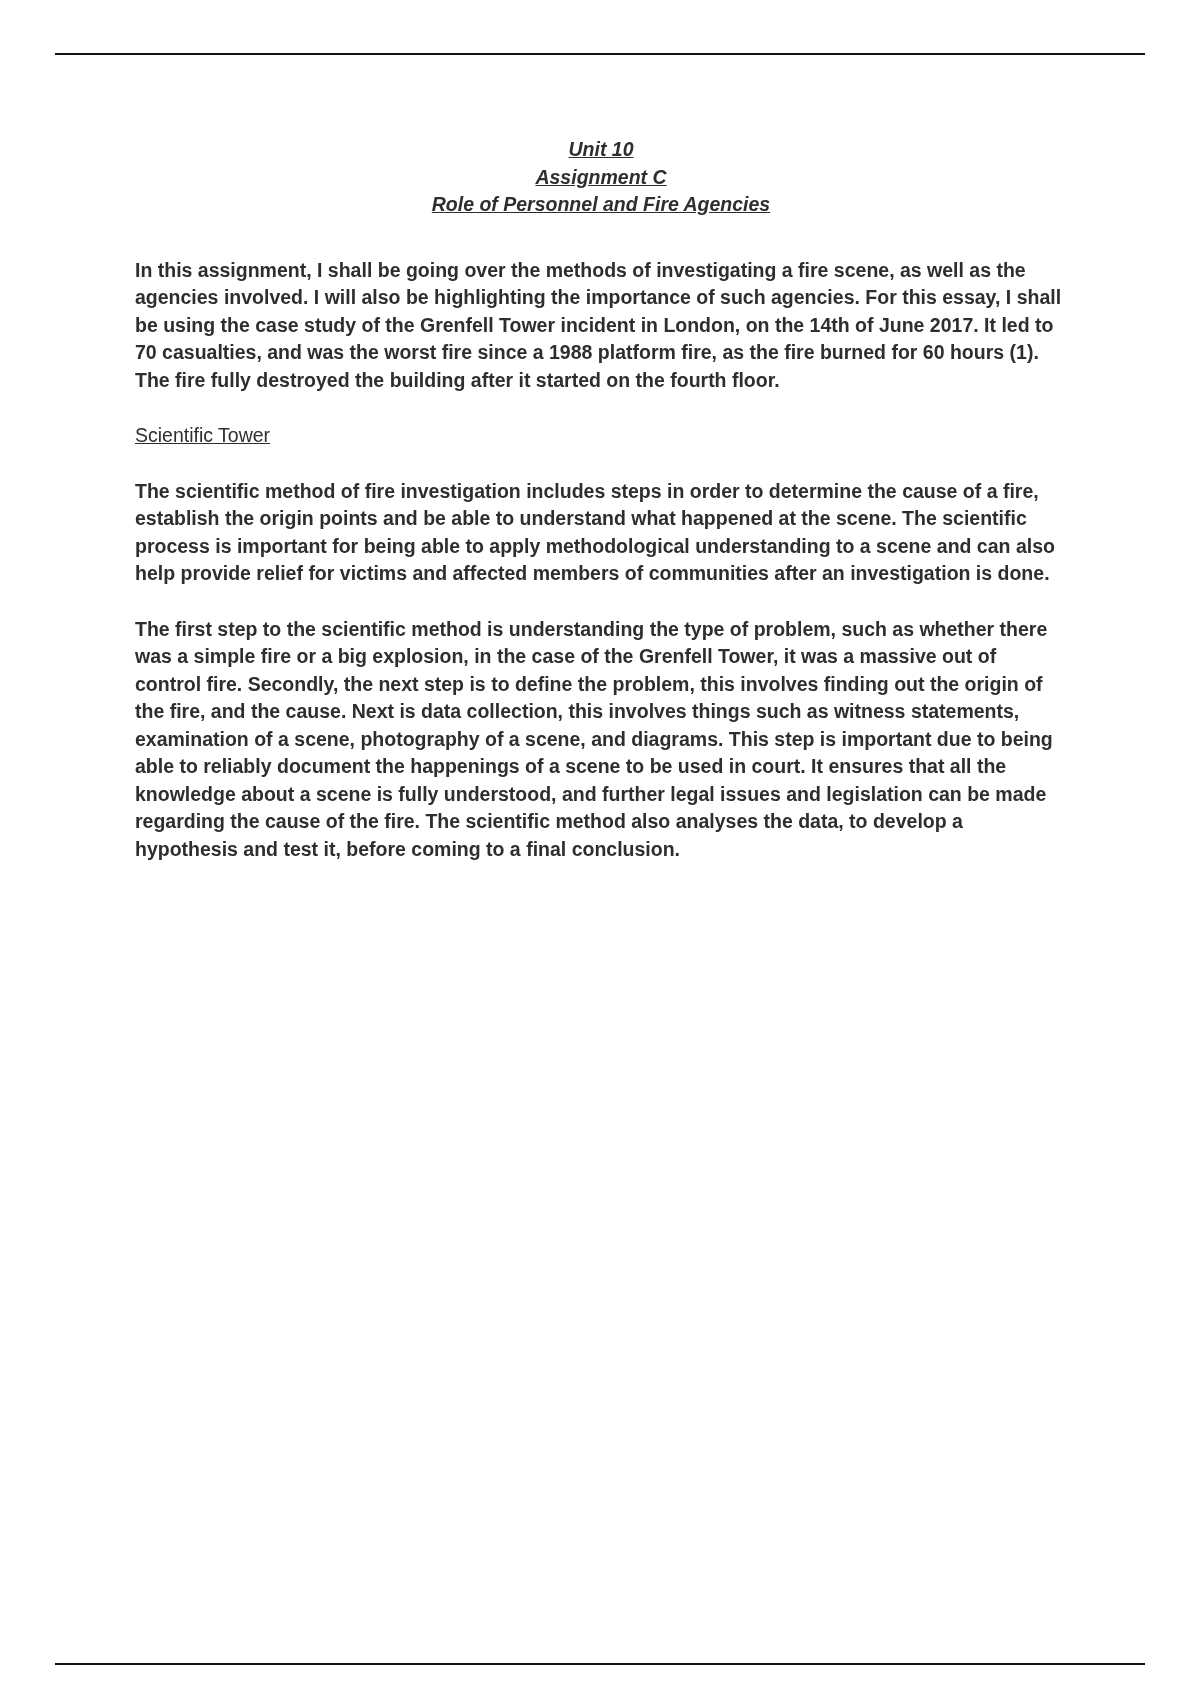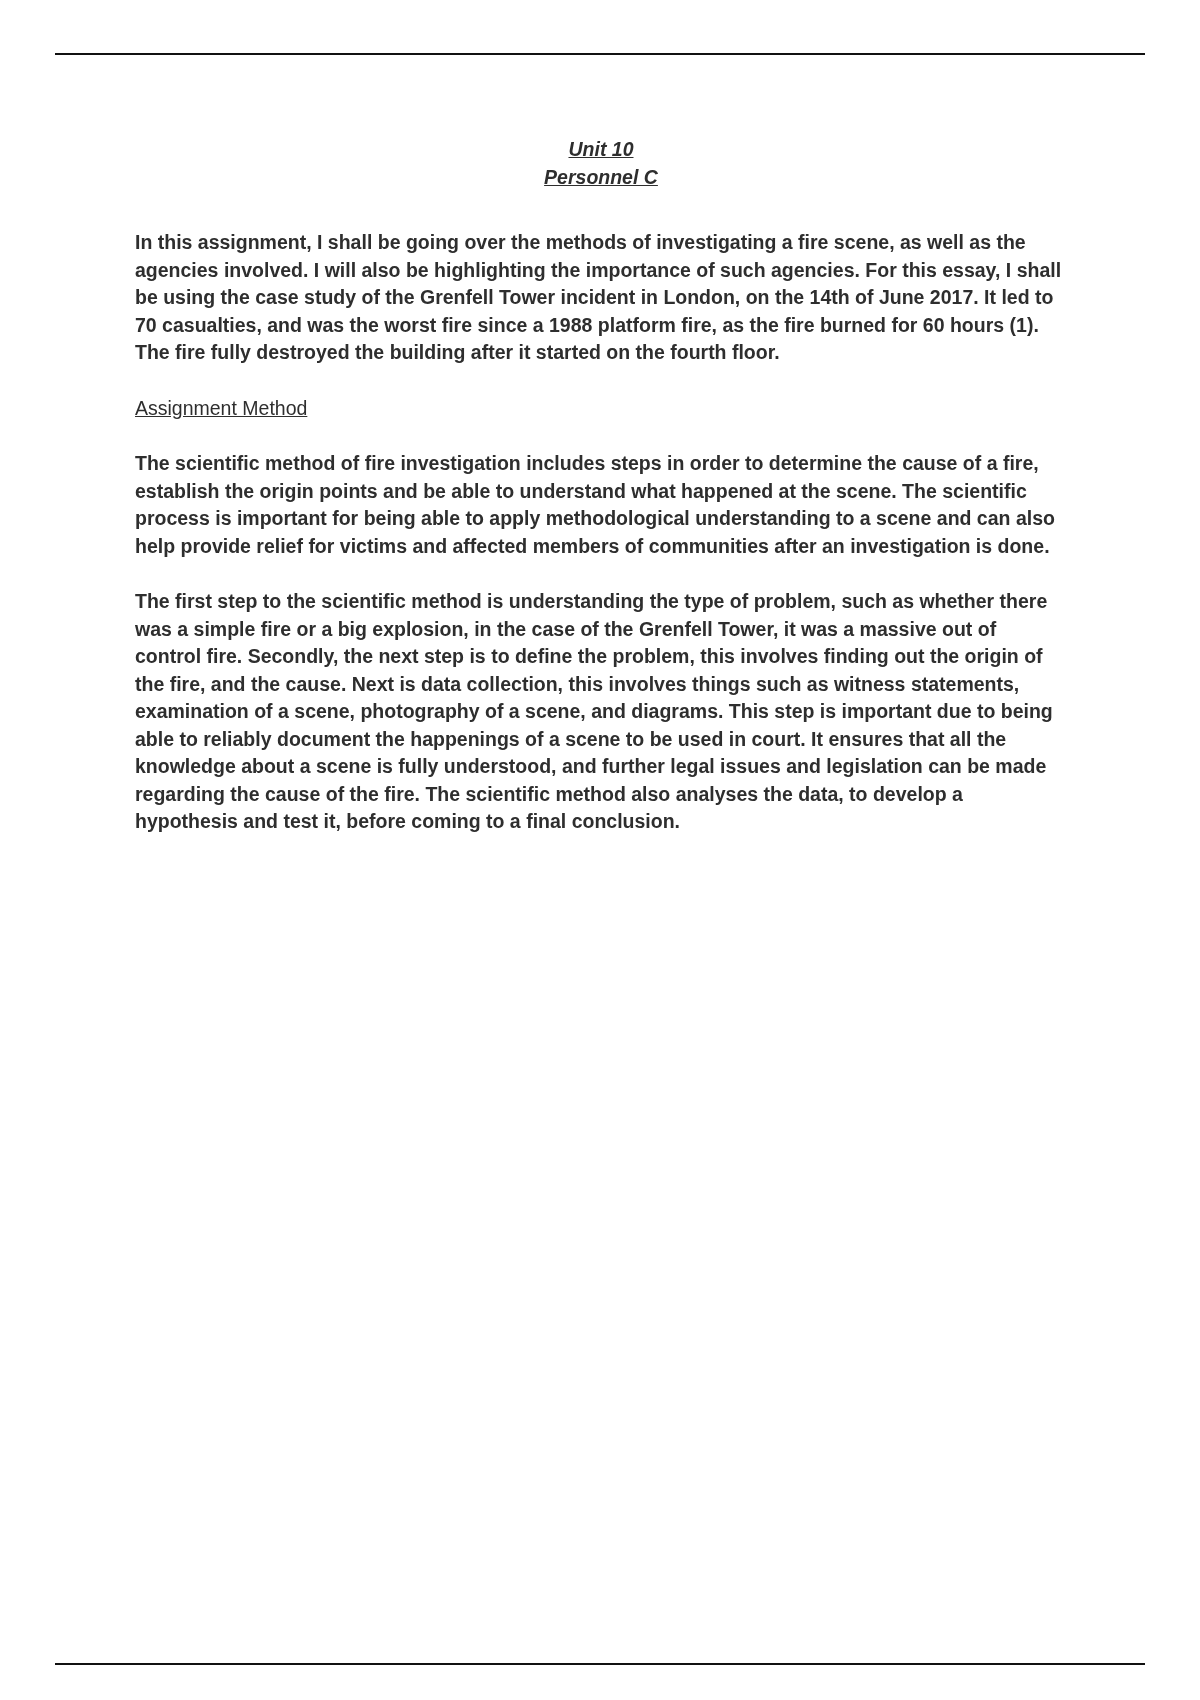--- a/index.html
+++ b/index.html
@@ -58,26 +58,27 @@
 <body>
 
 <div class="page">
 
   <div class="rule rule-top"></div>
 
   <div class="content">
 
     <div class="title-block">
       <div class="title-line">Unit 10</div>
-      <div class="title-line">Personnel C</div>
+      <div class="title-line">Assignment C</div>
+      <div class="title-line">Role of Personnel and Fire Agencies</div>
     </div>
 
     <p class="para">In this assignment, I shall be going over the methods of investigating a fire scene, as well as the agencies involved. I will also be highlighting the importance of such agencies. For this essay, I shall be using the case study of the Grenfell Tower incident in London, on the 14th of June 2017. It led to 70 casualties, and was the worst fire since a 1988 platform fire, as the fire burned for 60 hours (1). The fire fully destroyed the building after it started on the fourth floor.</p>
 
-    <p class="section-heading">Assignment Method</p>
+    <p class="section-heading">Scientific Tower</p>
 
     <p class="para">The scientific method of fire investigation includes steps in order to determine the cause of a fire, establish the origin points and be able to understand what happened at the scene. The scientific process is important for being able to apply methodological understanding to a scene and can also help provide relief for victims and affected members of communities after an investigation is done.</p>
 
     <p class="para">The first step to the scientific method is understanding the type of problem, such as whether there was a simple fire or a big explosion, in the case of the Grenfell Tower, it was a massive out of control fire. Secondly, the next step is to define the problem, this involves finding out the origin of the fire, and the cause. Next is data collection, this involves things such as witness statements, examination of a scene, photography of a scene, and diagrams. This step is important due to being able to reliably document the happenings of a scene to be used in court. It ensures that all the knowledge about a scene is fully understood, and further legal issues and legislation can be made regarding the cause of the fire. The scientific method also analyses the data, to develop a hypothesis and test it, before coming to a final conclusion.</p>
 
   </div>
 
   <div class="rule rule-bottom"></div>
 
 </div>

